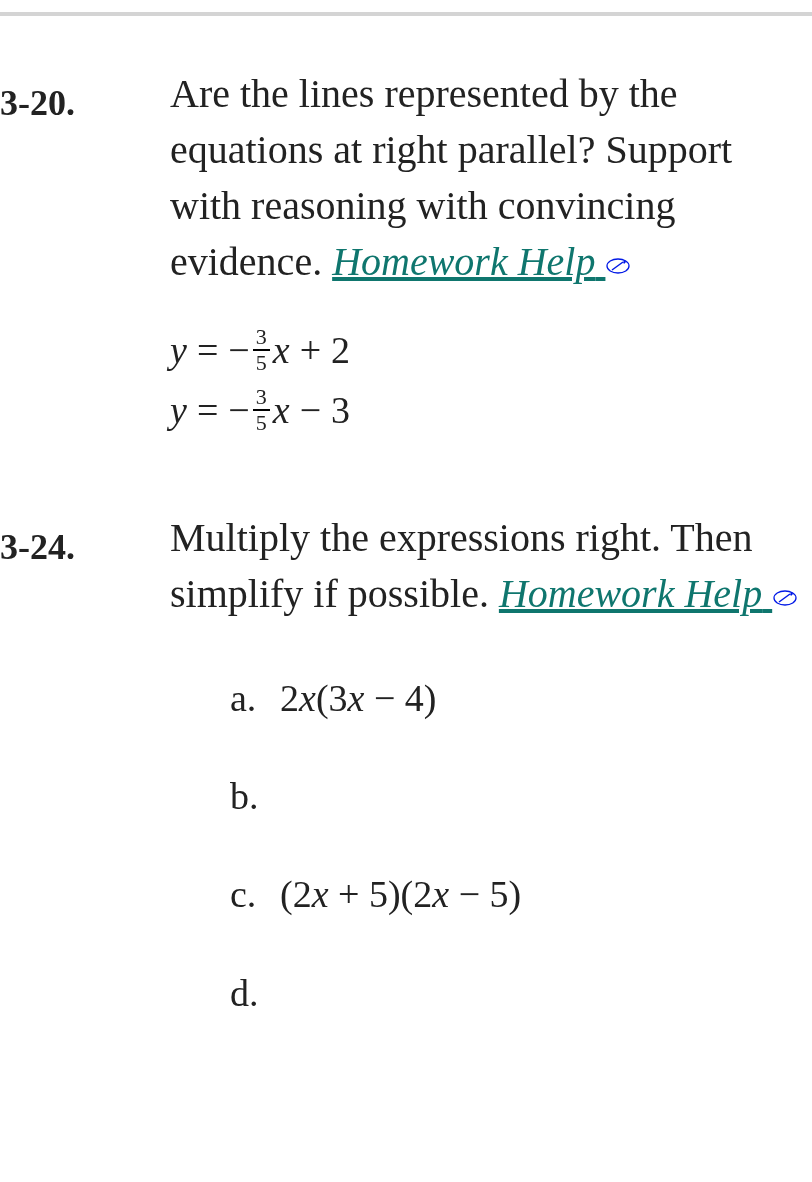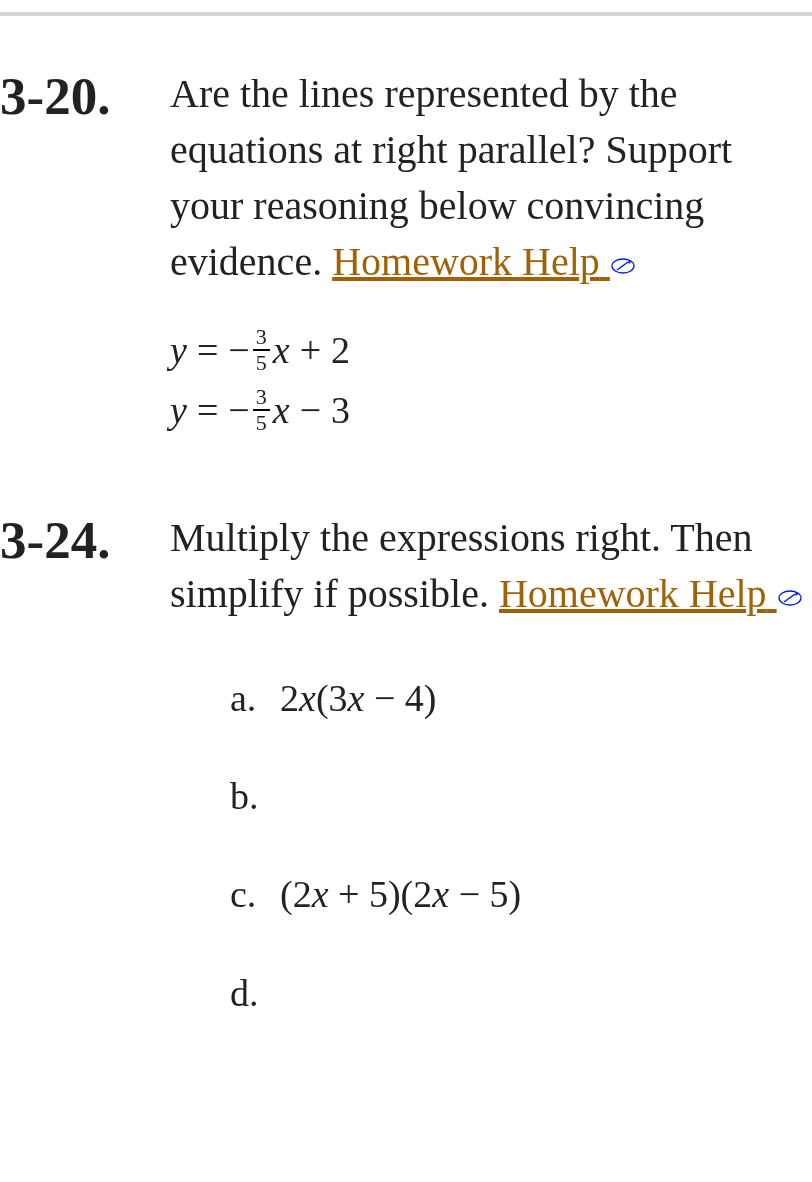--- a/index.html
+++ b/index.html
@@ -23,35 +23,37 @@
   .problems{
     padding-top:50px;
   }
   .problem{
     display:flex;
     margin-bottom:60px;
   }
   .num-col{
     width:170px;
     flex:0 0 170px;
-    font-size:53px;
+    font-size:36px;
     font-weight:700;
     padding-left:0;
+    margin-top:16px;
   }
   .body-col{
     flex:1;
     font-size:40px;
     line-height:1.4;
   }
   .qtext{
     margin-bottom:30px;
   }
   a.hh{
-    color:#a16207;
+    color:#0f766e;
     text-decoration:underline;
+    font-style:italic;
   }
   .eqns{
     margin:10px 0 10px 0;
     font-size:38px;
     line-height:1.55;
   }
   .eqline{
     display:flex;
     align-items:center;
     height:60px;
@@ -93,21 +95,21 @@
 <body>
 
 <div class="header-frag"></div>
 
 <div class="problems">
 
   <div class="problem">
     <div class="num-col">3-20.</div>
     <div class="body-col">
       <div class="qtext">
-        <span>Are the lines represented by the equations at right parallel? Support your reasoning below convincing evidence.  </span>
+        <span>Are the lines represented by the equations at right parallel? Support with reasoning with convincing evidence.  </span>
         <a class="hh" href="#">
           <span>Homework Help</span>
           <span class="pencil-icon">
             <svg viewBox="0 0 26 18">
                 <ellipse cx="13" cy="9" rx="11" ry="7" fill="none" stroke="#0018e6" stroke-width="1.3"></ellipse>
                 <line x1="7" y1="13" x2="18" y2="5" stroke="#0018e6" stroke-width="1.4"></line>
                 <polygon points="18,5 20,3 21,5 19,7" fill="#0018e6"></polygon>
               </svg>
           </span>
         </a>

